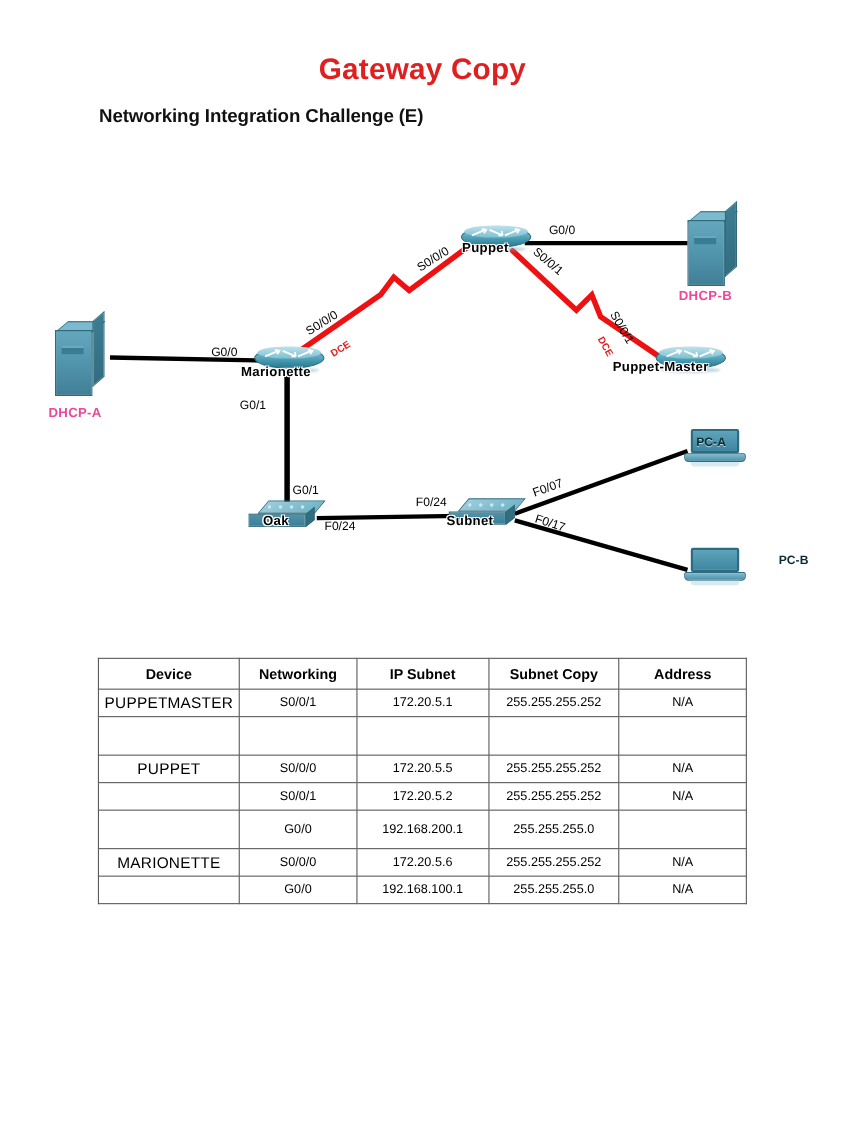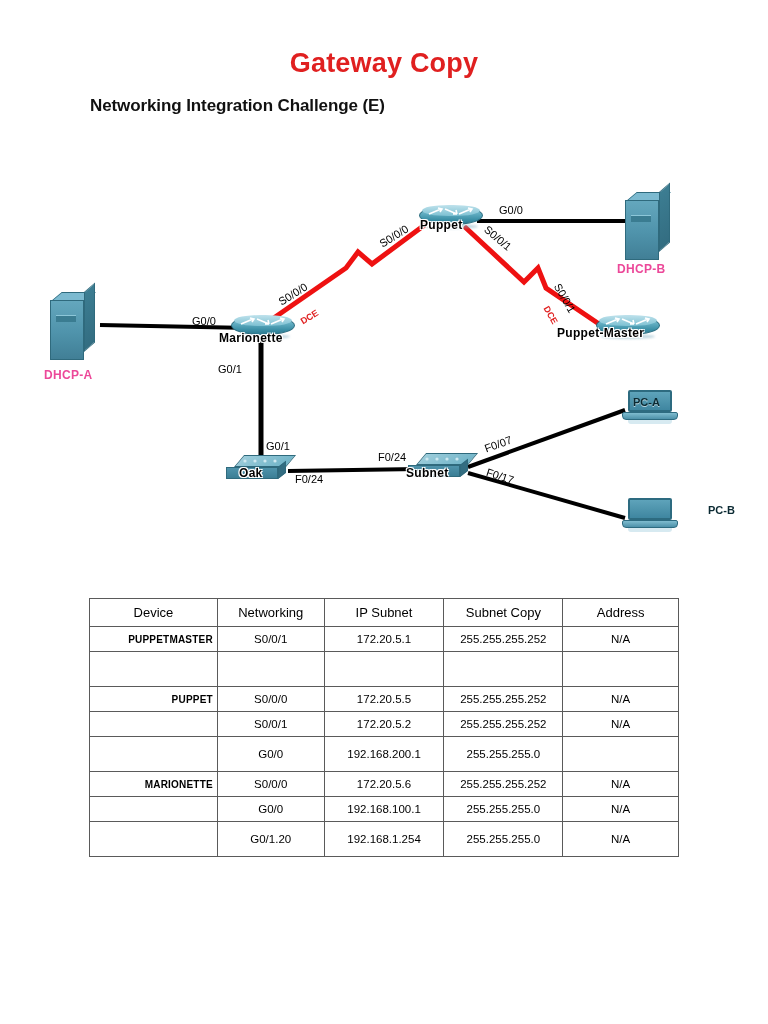--- a/index.html
+++ b/index.html
@@ -256,29 +256,28 @@
   #addr-table td, #addr-table th {
     border: 1px solid #5a5a5a;
     height: 24px;
     padding: 0 4px;
     text-align: center;
     vertical-align: middle;
     font-weight: normal;
     color: #000;
   }
   #addr-table thead th {
-    font-weight: normal;
+    font-weight: bold;
     font-size: 13px;
     height: 27px;
   }
   #addr-table td.device {
-    font-weight: bold;
-    font-size: 10px;
+    font-weight: normal;
+    font-size: 14px;
     letter-spacing: 0.2px;
-    text-align: right;
   }
   #addr-table tr.tall td { height: 34px; }
   #addr-table col.c-device   { width: 128px; }
   #addr-table col.c-iface    { width: 107px; }
   #addr-table col.c-ip       { width: 120px; }
   #addr-table col.c-mask     { width: 119px; }
   #addr-table col.c-gateway  { width: 116px; }
 </style>
 </head>
 <body>
@@ -491,21 +490,14 @@
         <td>255.255.255.252</td>
         <td>N/A</td>
       </tr>
       <tr>
         <td class="device"></td>
         <td>G0/0</td>
         <td>192.168.100.1</td>
         <td>255.255.255.0</td>
         <td>N/A</td>
       </tr>
-      <tr class="tall">
-        <td class="device"></td>
-        <td>G0/1.20</td>
-        <td>192.168.1.254</td>
-        <td>255.255.255.0</td>
-        <td>N/A</td>
-      </tr>
     </tbody>
 </table>
 
 </body></html>

